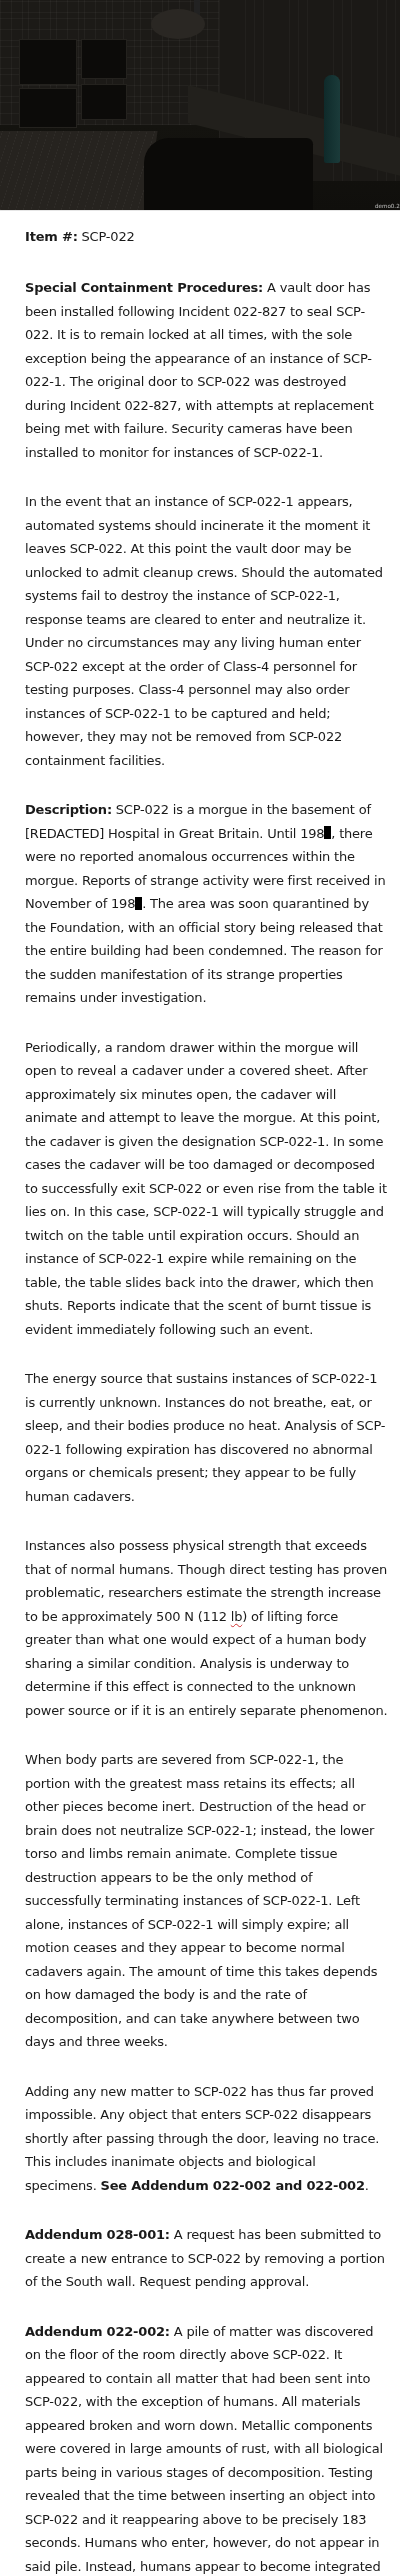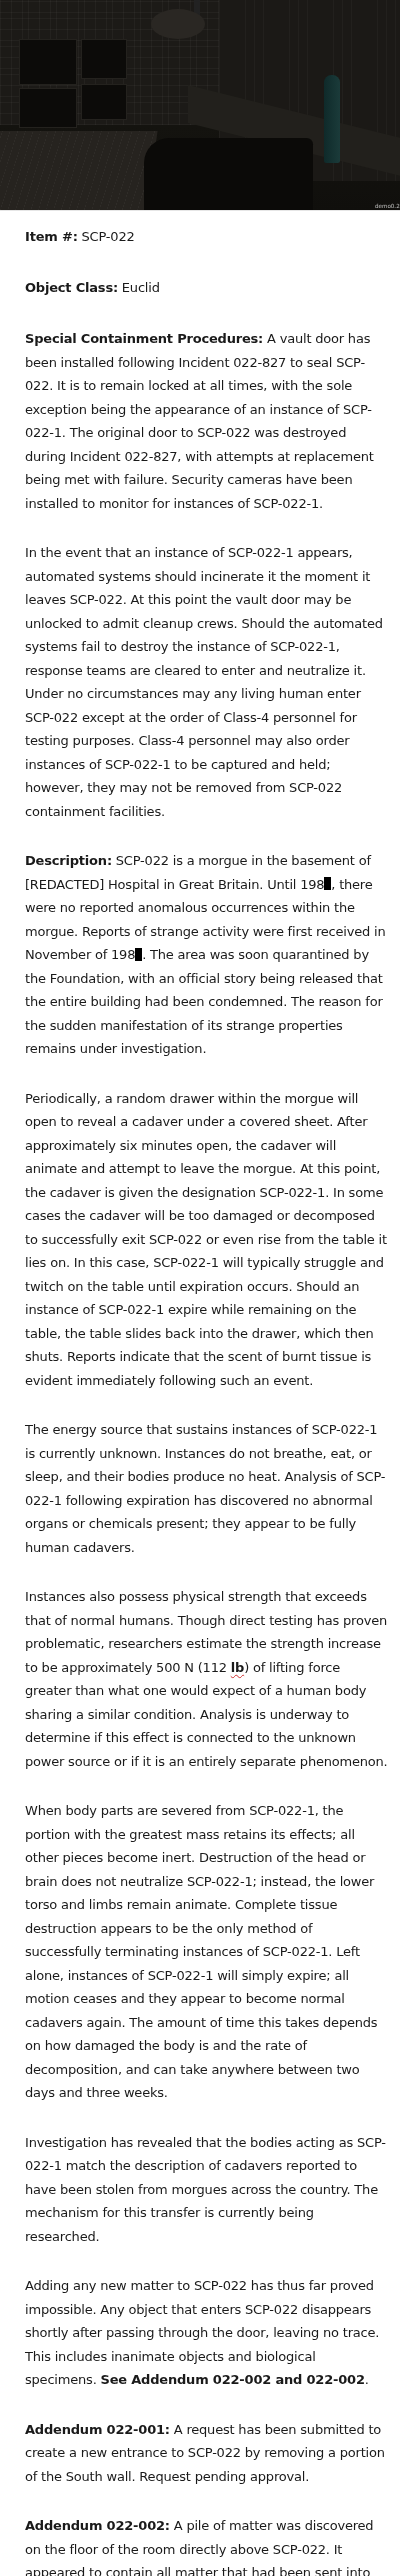--- a/index.html
+++ b/index.html
@@ -36,21 +36,21 @@
   .photo .pit { position: absolute; left: 144px; top: 138px; width: 169px; height: 75px; background: #0b0a08; border-radius: 25px 6.3px 0 0; }
   .photo .bottle { position: absolute; left: 324px; top: 75px; width: 16.3px; height: 88px; border-radius: 7.5px 7.5px 2.5px 2.5px; background: linear-gradient(90deg, #0f2a2a, #1b3b3a); }
   .photo .watermark { position: absolute; right: 1.3px; bottom: 1.3px; font-size: 5.6px; color: rgba(230,230,230,0.8); font-family: "DejaVu Sans", sans-serif; }
   .photo-edge { position: absolute; left: 0; top: 210px; width: 401px; height: 1.3px; background: #e6e6e6; }
 
   .doc { position: absolute; left: 25px; top: 225px; width: 363px; }
   .doc p { margin: 0 0 26px 0; font-size: 13px; line-height: 23.5px; letter-spacing: -0.2px; }
   .doc p.meta { margin-bottom: 27.5px; }
   .doc b { font-weight: bold; }
   .redact { display: inline-block; width: 6.9px; height: 13px; background: #000; vertical-align: -1.9px; }
-  .spell { text-decoration: underline wavy #d03030; text-decoration-thickness: 0.6px; text-underline-offset: 1.9px; font-weight: bold; }
+  .spell { text-decoration: underline wavy #d03030; text-decoration-thickness: 0.6px; text-underline-offset: 1.9px; }
   .link { color: #2a74b8; text-decoration: none; cursor: pointer; }
 </style>
 </head>
 <body>
 
 <div class="photo" title="Dark morgue room with drawers, overhead lamp and dissection table">
   <div class="wall-tiles"></div>
   <div class="wall-right"></div>
   <div class="drawer" style="left:19px;top:39px;width:56px;height:44px;"></div>
   <div class="drawer" style="left:81px;top:39px;width:44px;height:38px;"></div>
@@ -62,38 +62,36 @@
   <div class="slab-left"></div>
   <div class="pit"></div>
   <div class="bottle"></div>
   <div class="watermark">demo0.2</div>
 </div>
 <div class="photo-edge"></div>
 
 <div class="doc">
   <p class="meta"><b>Item #:</b><span> SCP-022</span></p>
 
-  <p class="meta"><b>Object Class:</b><span> Euclid</span></p>
 
   <p><b>Special Containment Procedures:</b><span> A vault door has been installed following Incident 022-827 to seal SCP-022. It is to remain locked at all times, with the sole exception being the appearance of an instance of SCP-022-1. The original door to SCP-022 was destroyed during Incident 022-827, with attempts at replacement being met with failure. Security cameras have been installed to monitor for instances of SCP-022-1.</span></p>
 
   <p>In the event that an instance of SCP-022-1 appears, automated systems should incinerate it the moment it leaves SCP-022. At this point the vault door may be unlocked to admit cleanup crews. Should the automated systems fail to destroy the instance of SCP-022-1, response teams are cleared to enter and neutralize it. Under no circumstances may any living human enter SCP-022 except at the order of Class-4 personnel for testing purposes. Class-4 personnel may also order instances of SCP-022-1 to be captured and held; however, they may not be removed from SCP-022 containment facilities.</p>
 
   <p><b>Description:</b><span> SCP-022 is a morgue in the basement of [REDACTED] Hospital in Great Britain. Until 198</span><span class="redact"></span><span>, there were no reported anomalous occurrences within the morgue. Reports of strange activity were first received in November of 198</span><span class="redact"></span><span>. The area was soon quarantined by the Foundation, with an official story being released that the entire building had been condemned. The reason for the sudden manifestation of its strange properties remains under investigation.</span></p>
 
   <p>Periodically, a random drawer within the morgue will open to reveal a cadaver under a covered sheet. After approximately six minutes open, the cadaver will animate and attempt to leave the morgue. At this point, the cadaver is given the designation SCP-022-1. In some cases the cadaver will be too damaged or decomposed to successfully exit SCP-022 or even rise from the table it lies on. In this case, SCP-022-1 will typically struggle and twitch on the table until expiration occurs. Should an instance of SCP-022-1 expire while remaining on the table, the table slides back into the drawer, which then shuts. Reports indicate that the scent of burnt tissue is evident immediately following such an event.</p>
 
   <p>The energy source that sustains instances of SCP-022-1 is currently unknown. Instances do not breathe, eat, or sleep, and their bodies produce no heat. Analysis of SCP-022-1 following expiration has discovered no abnormal organs or chemicals present; they appear to be fully human cadavers.</p>
 
   <p><span>Instances also possess physical strength that exceeds that of normal humans. Though direct testing has proven problematic, researchers estimate the strength increase to be approximately 500 N (112 </span><span class="spell">lb</span><span>) of lifting force greater than what one would expect of a human body sharing a similar condition. Analysis is underway to determine if this effect is connected to the unknown power source or if it is an entirely separate phenomenon.</span></p>
 
   <p>When body parts are severed from SCP-022-1, the portion with the greatest mass retains its effects; all other pieces become inert. Destruction of the head or brain does not neutralize SCP-022-1; instead, the lower torso and limbs remain animate. Complete tissue destruction appears to be the only method of successfully terminating instances of SCP-022-1. Left alone, instances of SCP-022-1 will simply expire; all motion ceases and they appear to become normal cadavers again. The amount of time this takes depends on how damaged the body is and the rate of decomposition, and can take anywhere between two days and three weeks.</p>
 
-  <p>Investigation has revealed that the bodies acting as SCP-022-1 match the description of cadavers reported to have been stolen from morgues across the country. The mechanism for this transfer is currently being researched.</p>
 
   <p><span>Adding any new matter to SCP-022 has thus far proved impossible. Any object that enters SCP-022 disappears shortly after passing through the door, leaving no trace. This includes inanimate objects and biological specimens. </span><b>See Addendum 022-002 and 022-002</b><span>.</span></p>
 
 
-  <p><b>Addendum 022-001:</b><span> A request has been submitted to create a new entrance to SCP-022 by removing a portion of the South wall. Request pending approval.</span></p>
+  <p><b>Addendum 028-001:</b><span> A request has been submitted to create a new entrance to SCP-022 by removing a portion of the South wall. Request pending approval.</span></p>
 
   <p><b>Addendum 022-002:</b><span> A pile of matter was discovered on the floor of the room directly above SCP-022. It appeared to contain all matter that had been sent into SCP-022, with the exception of humans. All materials appeared broken and worn down. Metallic components were covered in large amounts of rust, with all biological parts being in various stages of decomposition. Testing revealed that the time between inserting an object into SCP-022 and it reappearing above to be precisely 183 seconds. Humans who enter, however, do not appear in said pile. Instead, humans appear to become integrated into the morgue, and may later animate as instances of SCP-022-1.</span></p>
 </div>
 
 
 </body></html>

